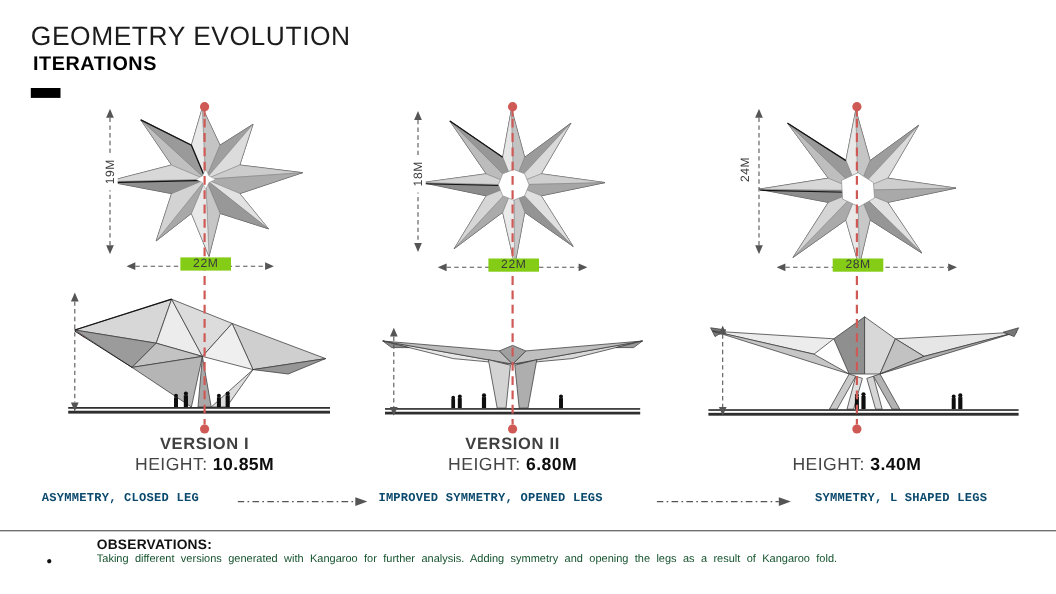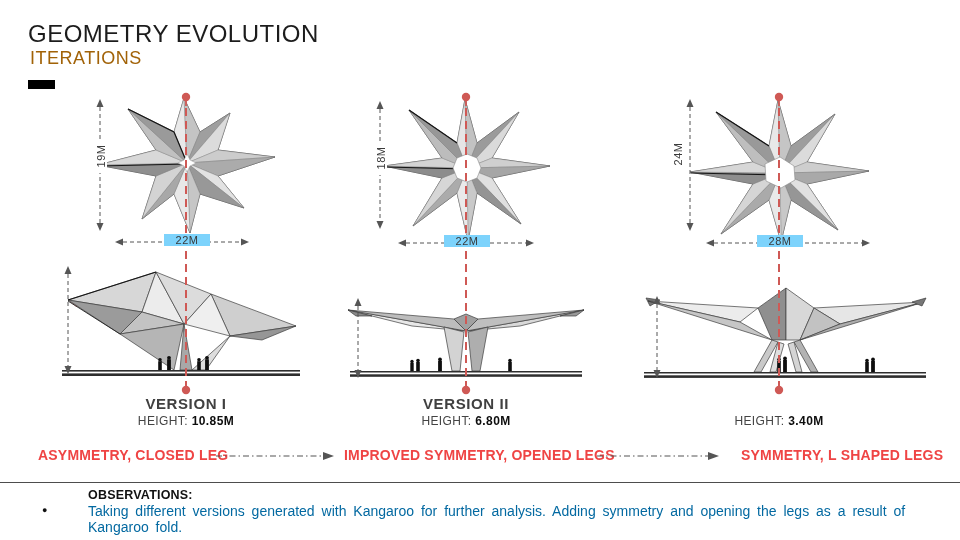--- a/index.html
+++ b/index.html
@@ -1,32 +1,32 @@
 <!DOCTYPE html>
 <html><head>
 <meta charset="utf-8">
 <style>
   html,body{margin:0;padding:0;background:#fff;}
   .slide{position:relative;width:960px;height:540px;background:#fff;overflow:hidden;
          font-family:"Liberation Sans",sans-serif;color:#1f1f1f;}
   .abs{position:absolute;}
   .title{left:28px;top:20px;font-size:24px;letter-spacing:.5px;font-weight:500;color:#1c1c1c;}
-  .subtitle{left:30px;top:48px;font-size:18px;letter-spacing:.5px;font-weight:400;color:#a16207;}
+  .subtitle{left:30px;top:48px;font-size:18px;letter-spacing:.5px;font-weight:700;color:#000000;}
   .accent-bar{left:28px;top:80px;width:27px;height:9px;background:#000;}
   .dimlabel{font-size:11px;color:#3a3a3a;letter-spacing:.5px;text-align:center;z-index:6;}
-  .dimlabel.h{background:#7dd3fc;padding:0 1px;}
+  .dimlabel.h{background:#84cc16;padding:0 1px;}
   .vlabel{transform:rotate(-90deg);transform-origin:center;width:34px;background:#fff;}
   .vname{width:200px;text-align:center;font-size:15px;font-weight:700;letter-spacing:.6px;color:#404040;z-index:7;}
-  .vheight{width:200px;text-align:center;font-size:12px;color:#444;letter-spacing:.4px;}
+  .vheight{width:200px;text-align:center;font-size:16px;color:#444;letter-spacing:.4px;}
   .vheight b{color:#0d0d0d;}
-  .trait{font-size:14px;font-weight:700;letter-spacing:.2px;color:#ef4444;white-space:nowrap;}
+  .trait{font-size:11px;font-weight:700;letter-spacing:.2px;color:#0c4a6e;white-space:nowrap;font-family:Liberation Mono, monospace;}
   .divider{left:0;top:482px;width:960px;height:0;border-top:1.4px solid #4d4d4d;}
   .obs-head{left:88px;top:488px;font-size:12.5px;font-weight:700;color:#111;letter-spacing:.2px;}
   .obs-bullet{left:42px;top:505px;font-size:9px;color:#111;}
-  .obs-text{left:88px;top:503px;width:862px;font-size:14px;color:#0369a1;word-spacing:3px;}
+  .obs-text{left:88px;top:503px;width:862px;font-size:10px;color:#14532d;word-spacing:3px;}
   .z1{z-index:1}.z2{z-index:2}.z5{z-index:5}
   svg{display:block;}
 </style>
 </head>
 <body>
 
 <div class="slide">
 
   <div class="abs title">GEOMETRY EVOLUTION</div>
   <div class="abs subtitle">ITERATIONS</div>

